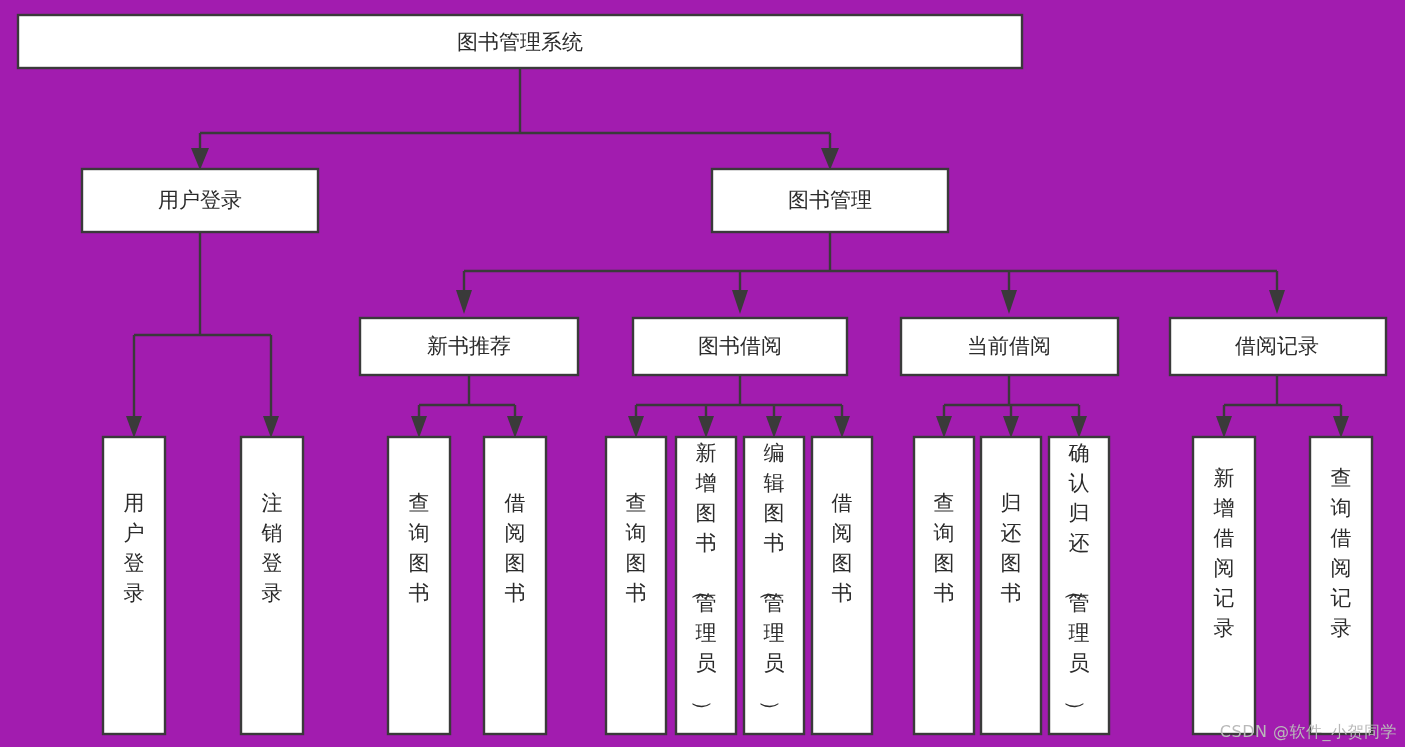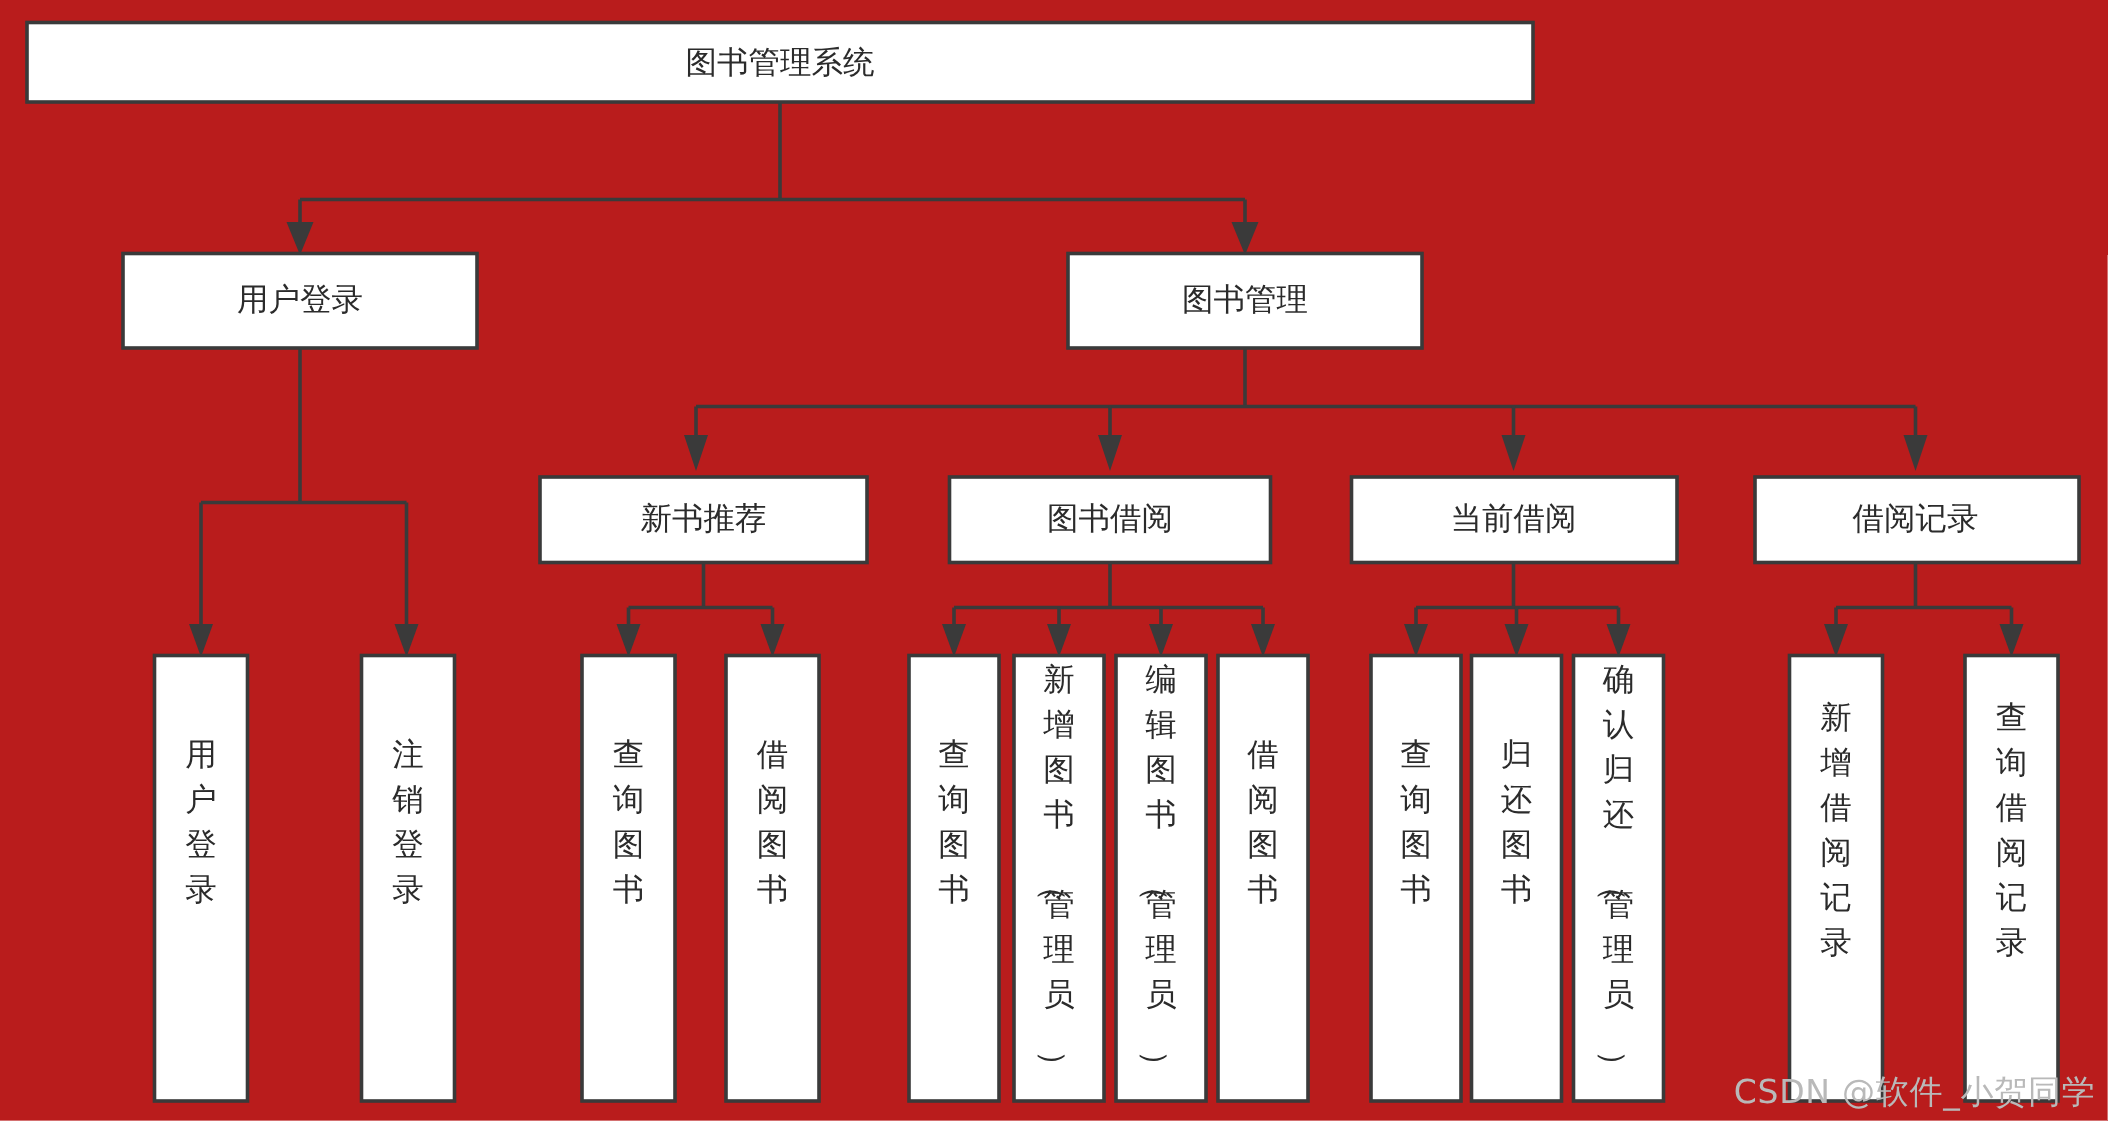--- a/index.html
+++ b/index.html
@@ -10,21 +10,21 @@
   body {
     width: 1405px;
     height: 747px;
     font-family: "DejaVu Sans", "Liberation Sans", sans-serif;
     overflow: hidden;
   }
   #diagram-root {
     position: relative;
     width: 1405px;
     height: 747px;
-    background: #b91c1c;
+    background: #a21caf;
   }
   svg#tree-svg {
     position: absolute;
     left: 0;
     top: 0;
     width: 1405px;
     height: 747px;
   }
   .node-box {
     fill: #ffffff;
@@ -52,21 +52,21 @@
     font-family: "DejaVu Sans", "Liberation Sans", sans-serif;
     font-size: 21px;
     fill: #2b2b2b;
     text-anchor: middle;
   }
   .watermark {
     position: absolute;
     right: 8px;
     bottom: 4px;
     font-family: "DejaVu Sans", "Liberation Sans", sans-serif;
-    font-size: 22px;
+    font-size: 16px;
     color: #b9b9b9;
     letter-spacing: 0.5px;
     white-space: nowrap;
     user-select: none;
     margin-left: 29px;
   }
 </style>
 </head>
 <body>
 

